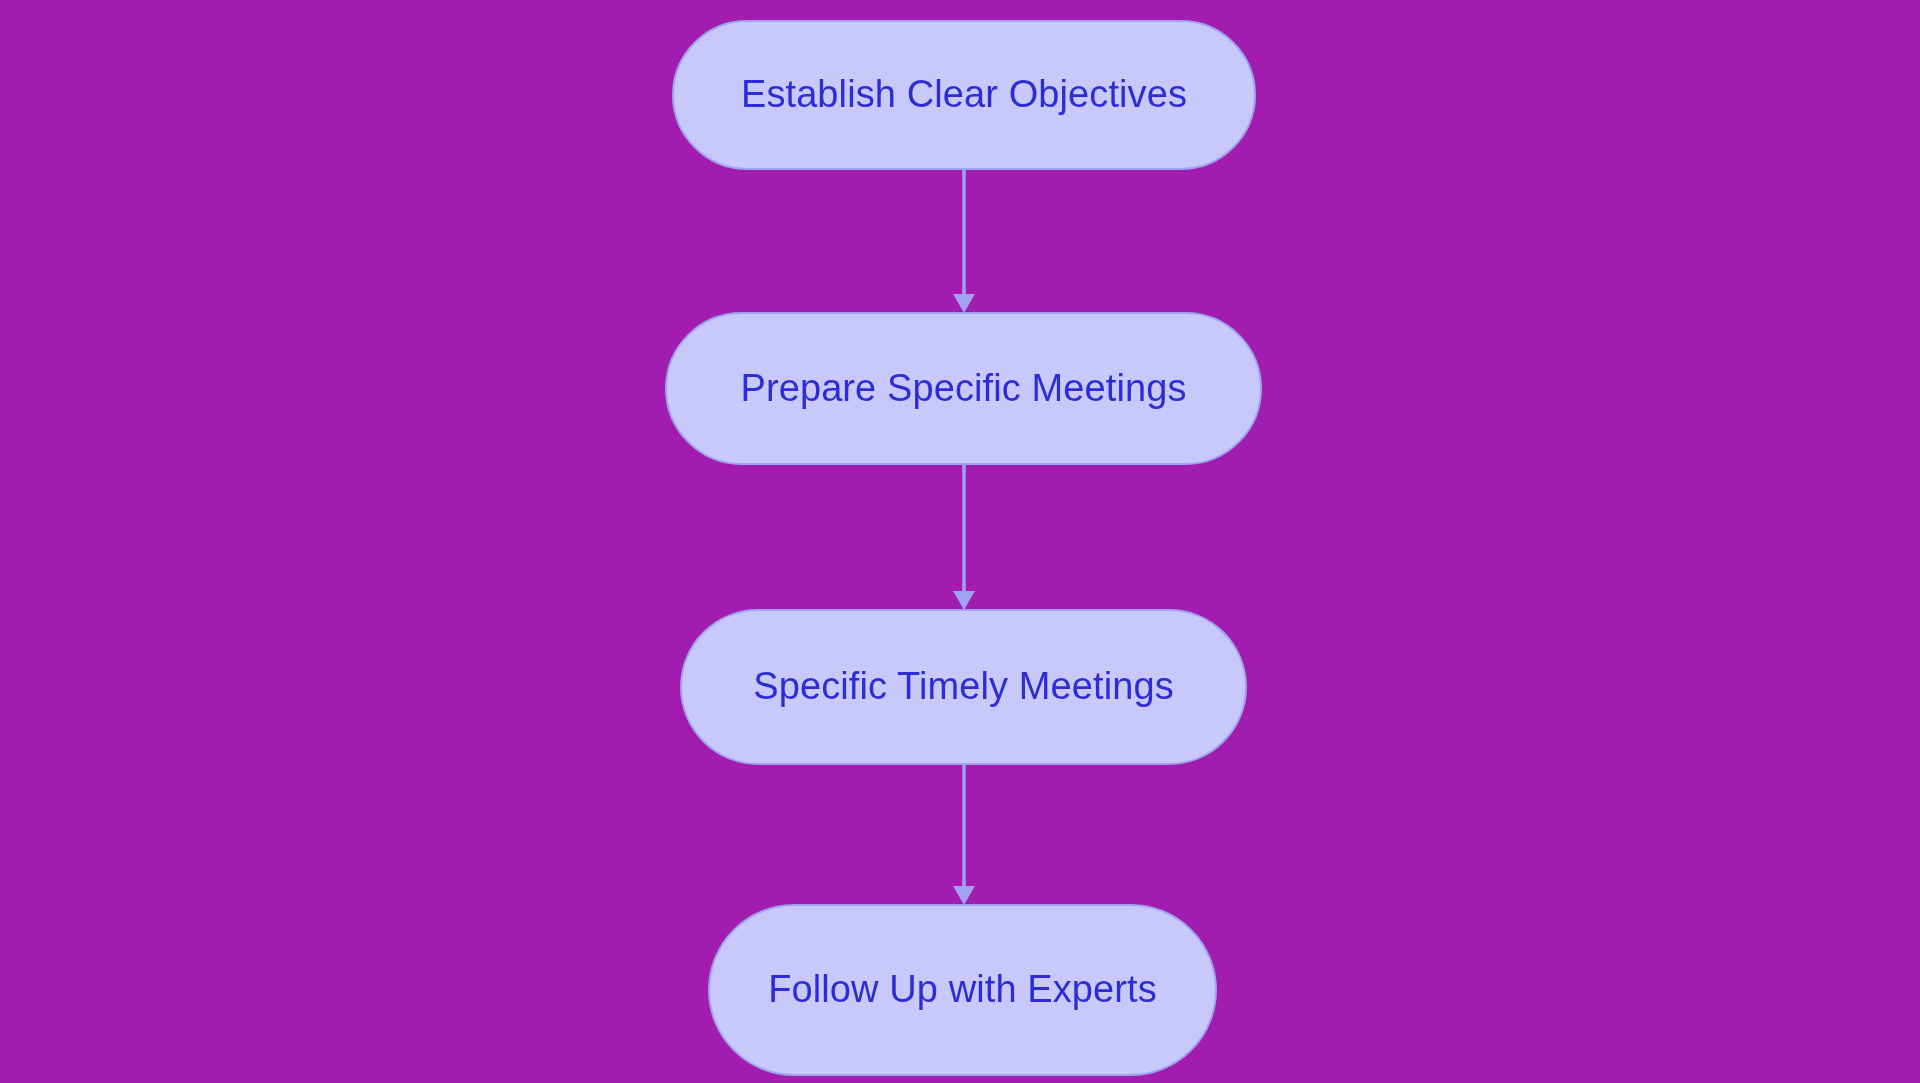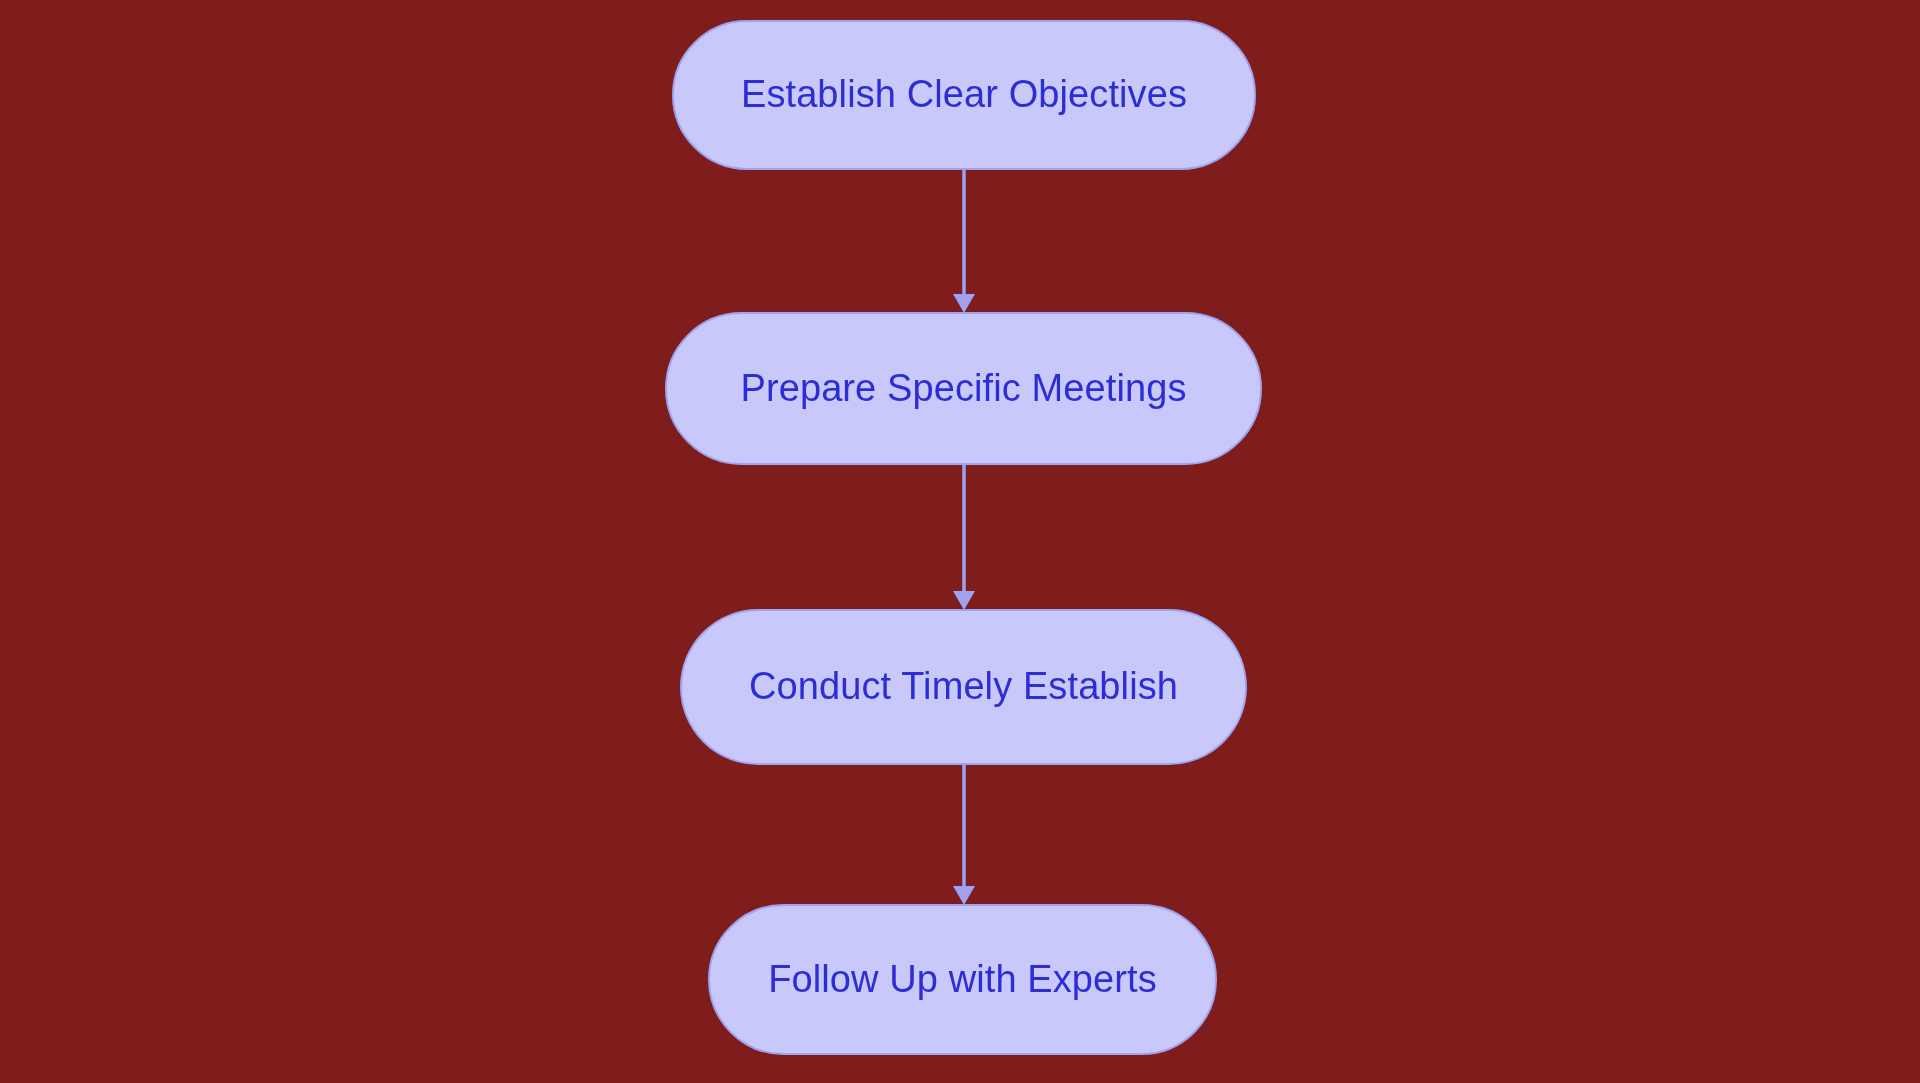--- a/index.html
+++ b/index.html
@@ -12,21 +12,21 @@
     width: 1920px;
     height: 1083px;
     font-family: "Liberation Sans", sans-serif;
     overflow: hidden;
   }
 
   #flowchart-canvas {
     position: relative;
     width: 1920px;
     height: 1083px;
-    background: #7f1d1d;
+    background: #a21caf;
   }
 
   .flow-node {
     position: absolute;
     box-sizing: border-box;
     display: flex;
     align-items: center;
     justify-content: center;
     background: #c8c9fa;
     border: 2px solid #9ea2f0;
@@ -85,20 +85,20 @@
 
   <div class="flow-node" style="left:672px; top:20px; width:584px; height:150px;">
     <span class="node-label">Establish Clear Objectives</span>
   </div>
 
   <div class="flow-node" style="left:665px; top:312px; width:597px; height:153px;">
     <span class="node-label">Prepare Specific Meetings</span>
   </div>
 
   <div class="flow-node" style="left:680px; top:609px; width:567px; height:156px;">
-    <span class="node-label">Conduct Timely Establish</span>
+    <span class="node-label">Specific Timely Meetings</span>
   </div>
 
-  <div class="flow-node" style="left:708px; top:904px; width:509px; height:151px;">
+  <div class="flow-node" style="left:708px; top:904px; width:509px; height:172px;">
     <span class="node-label">Follow Up with Experts</span>
   </div>
 
 </div>
 
 </body></html>

